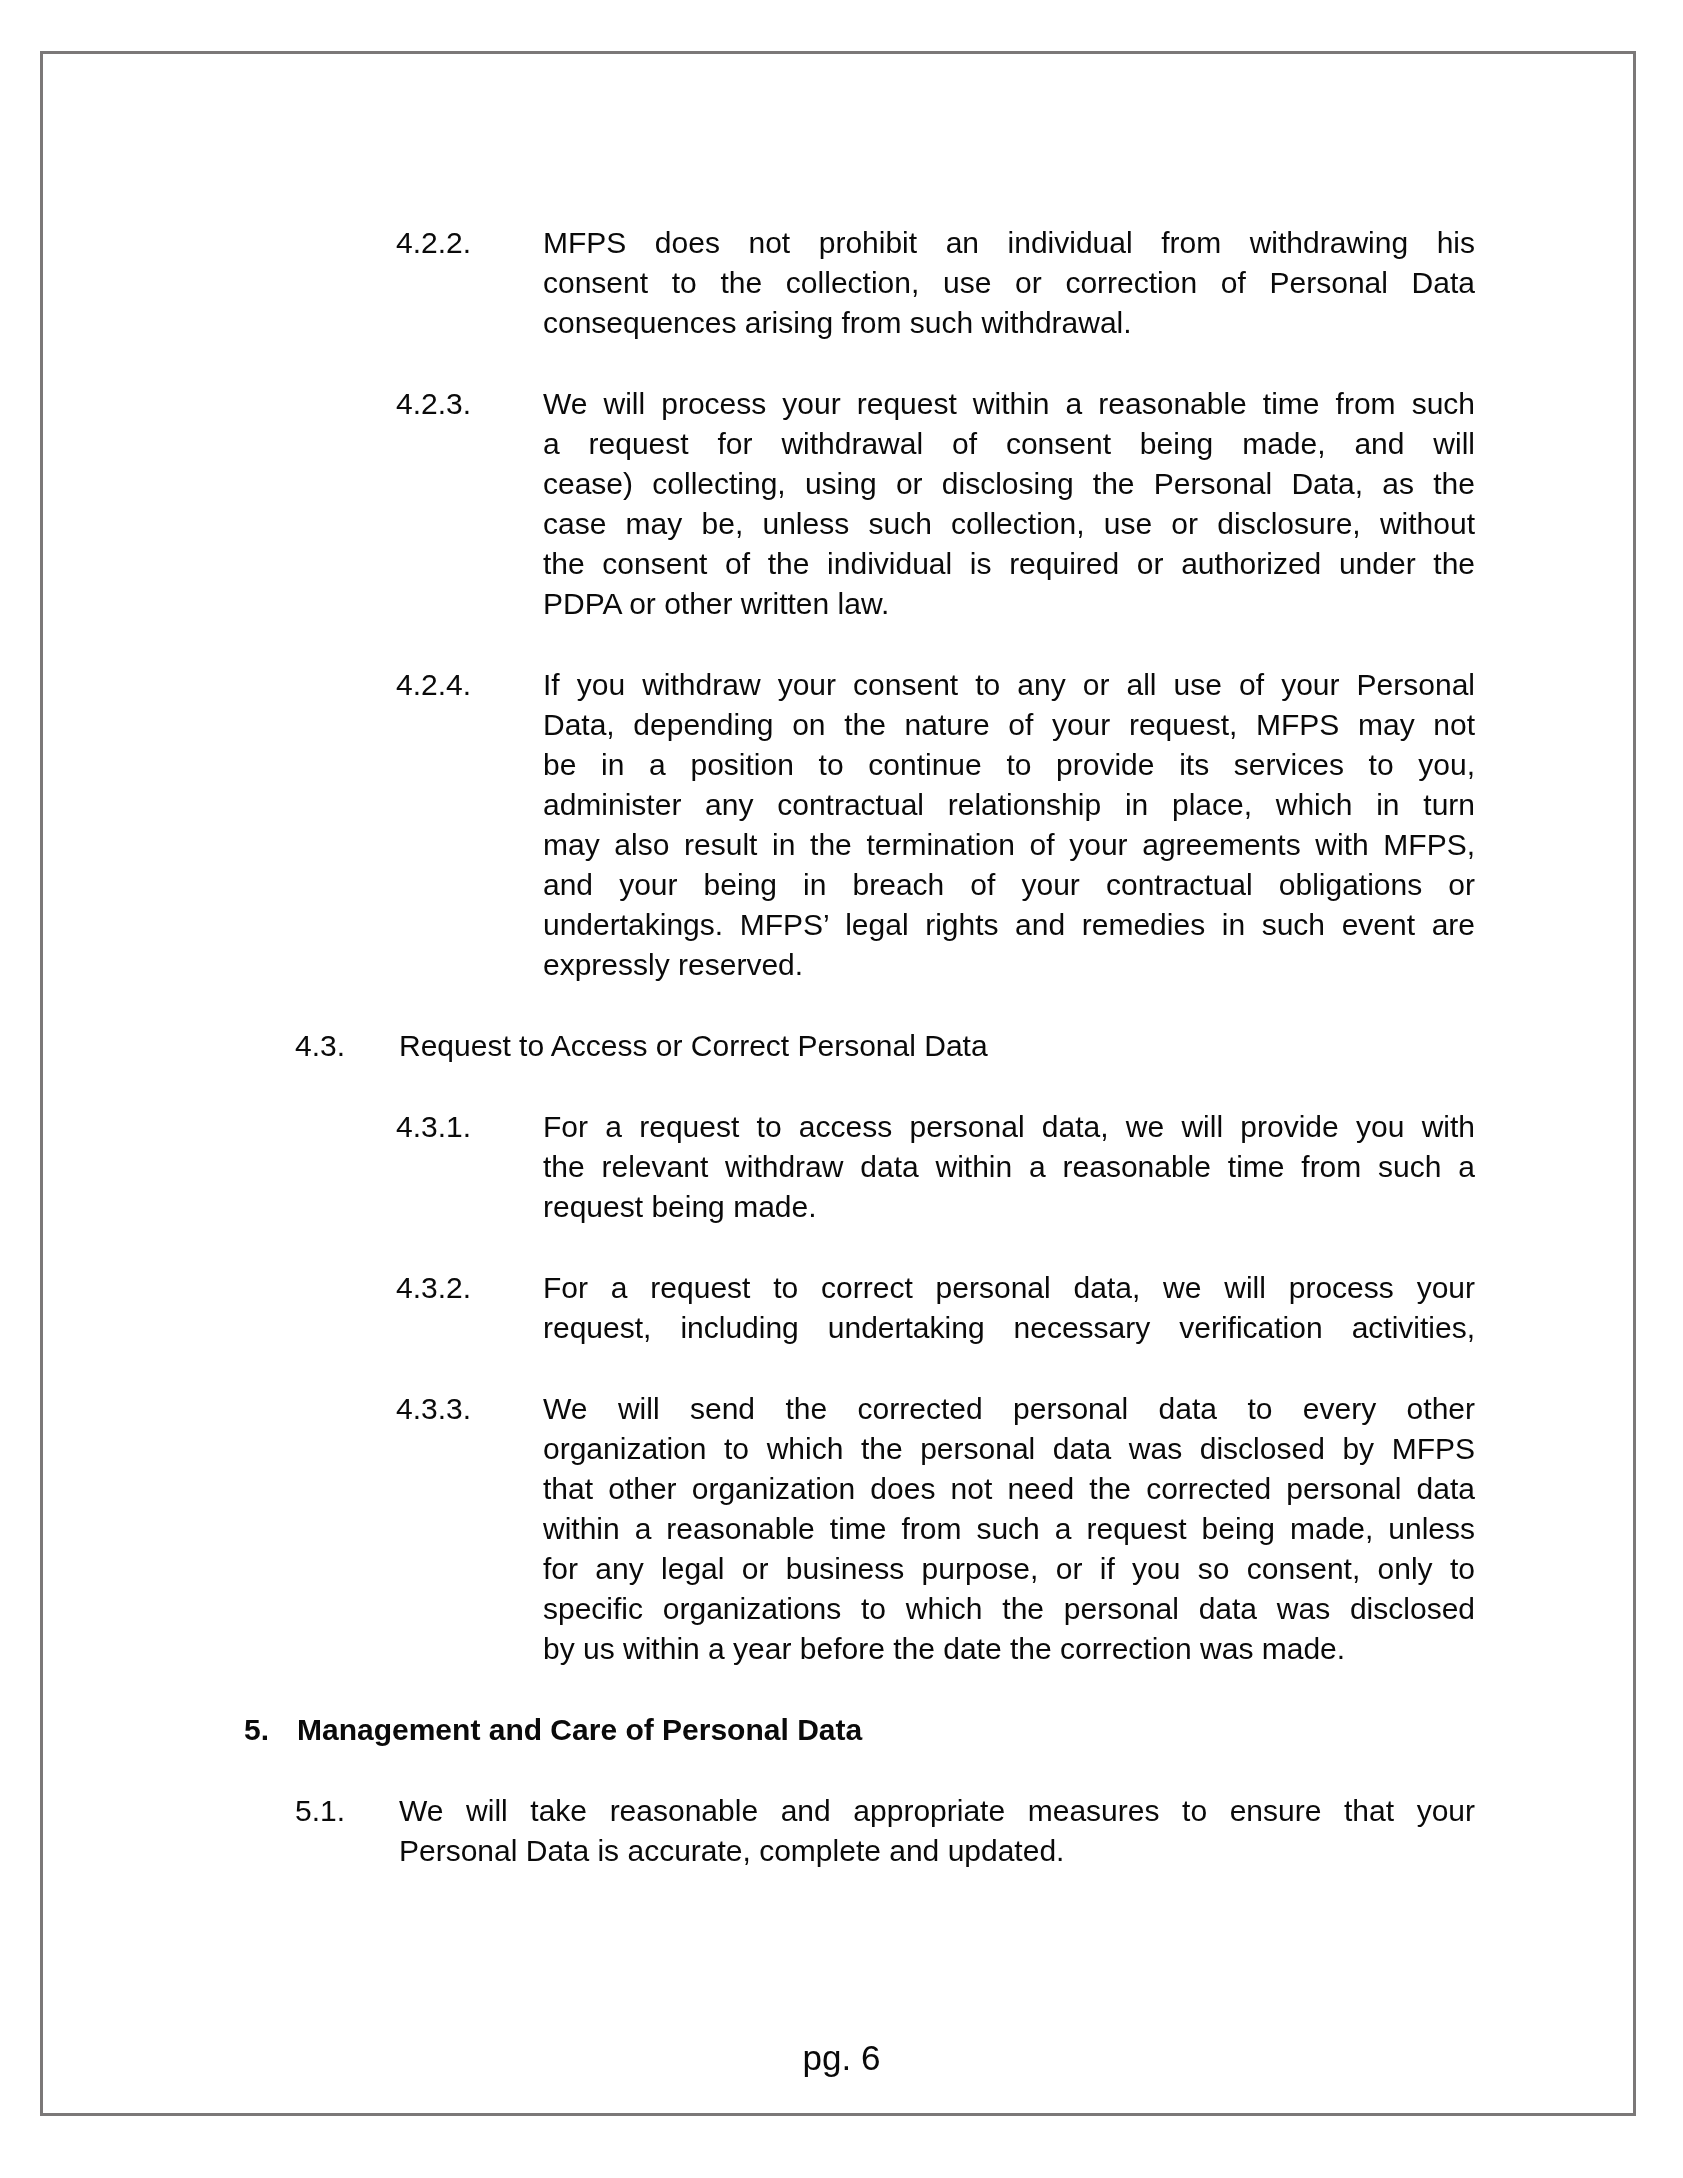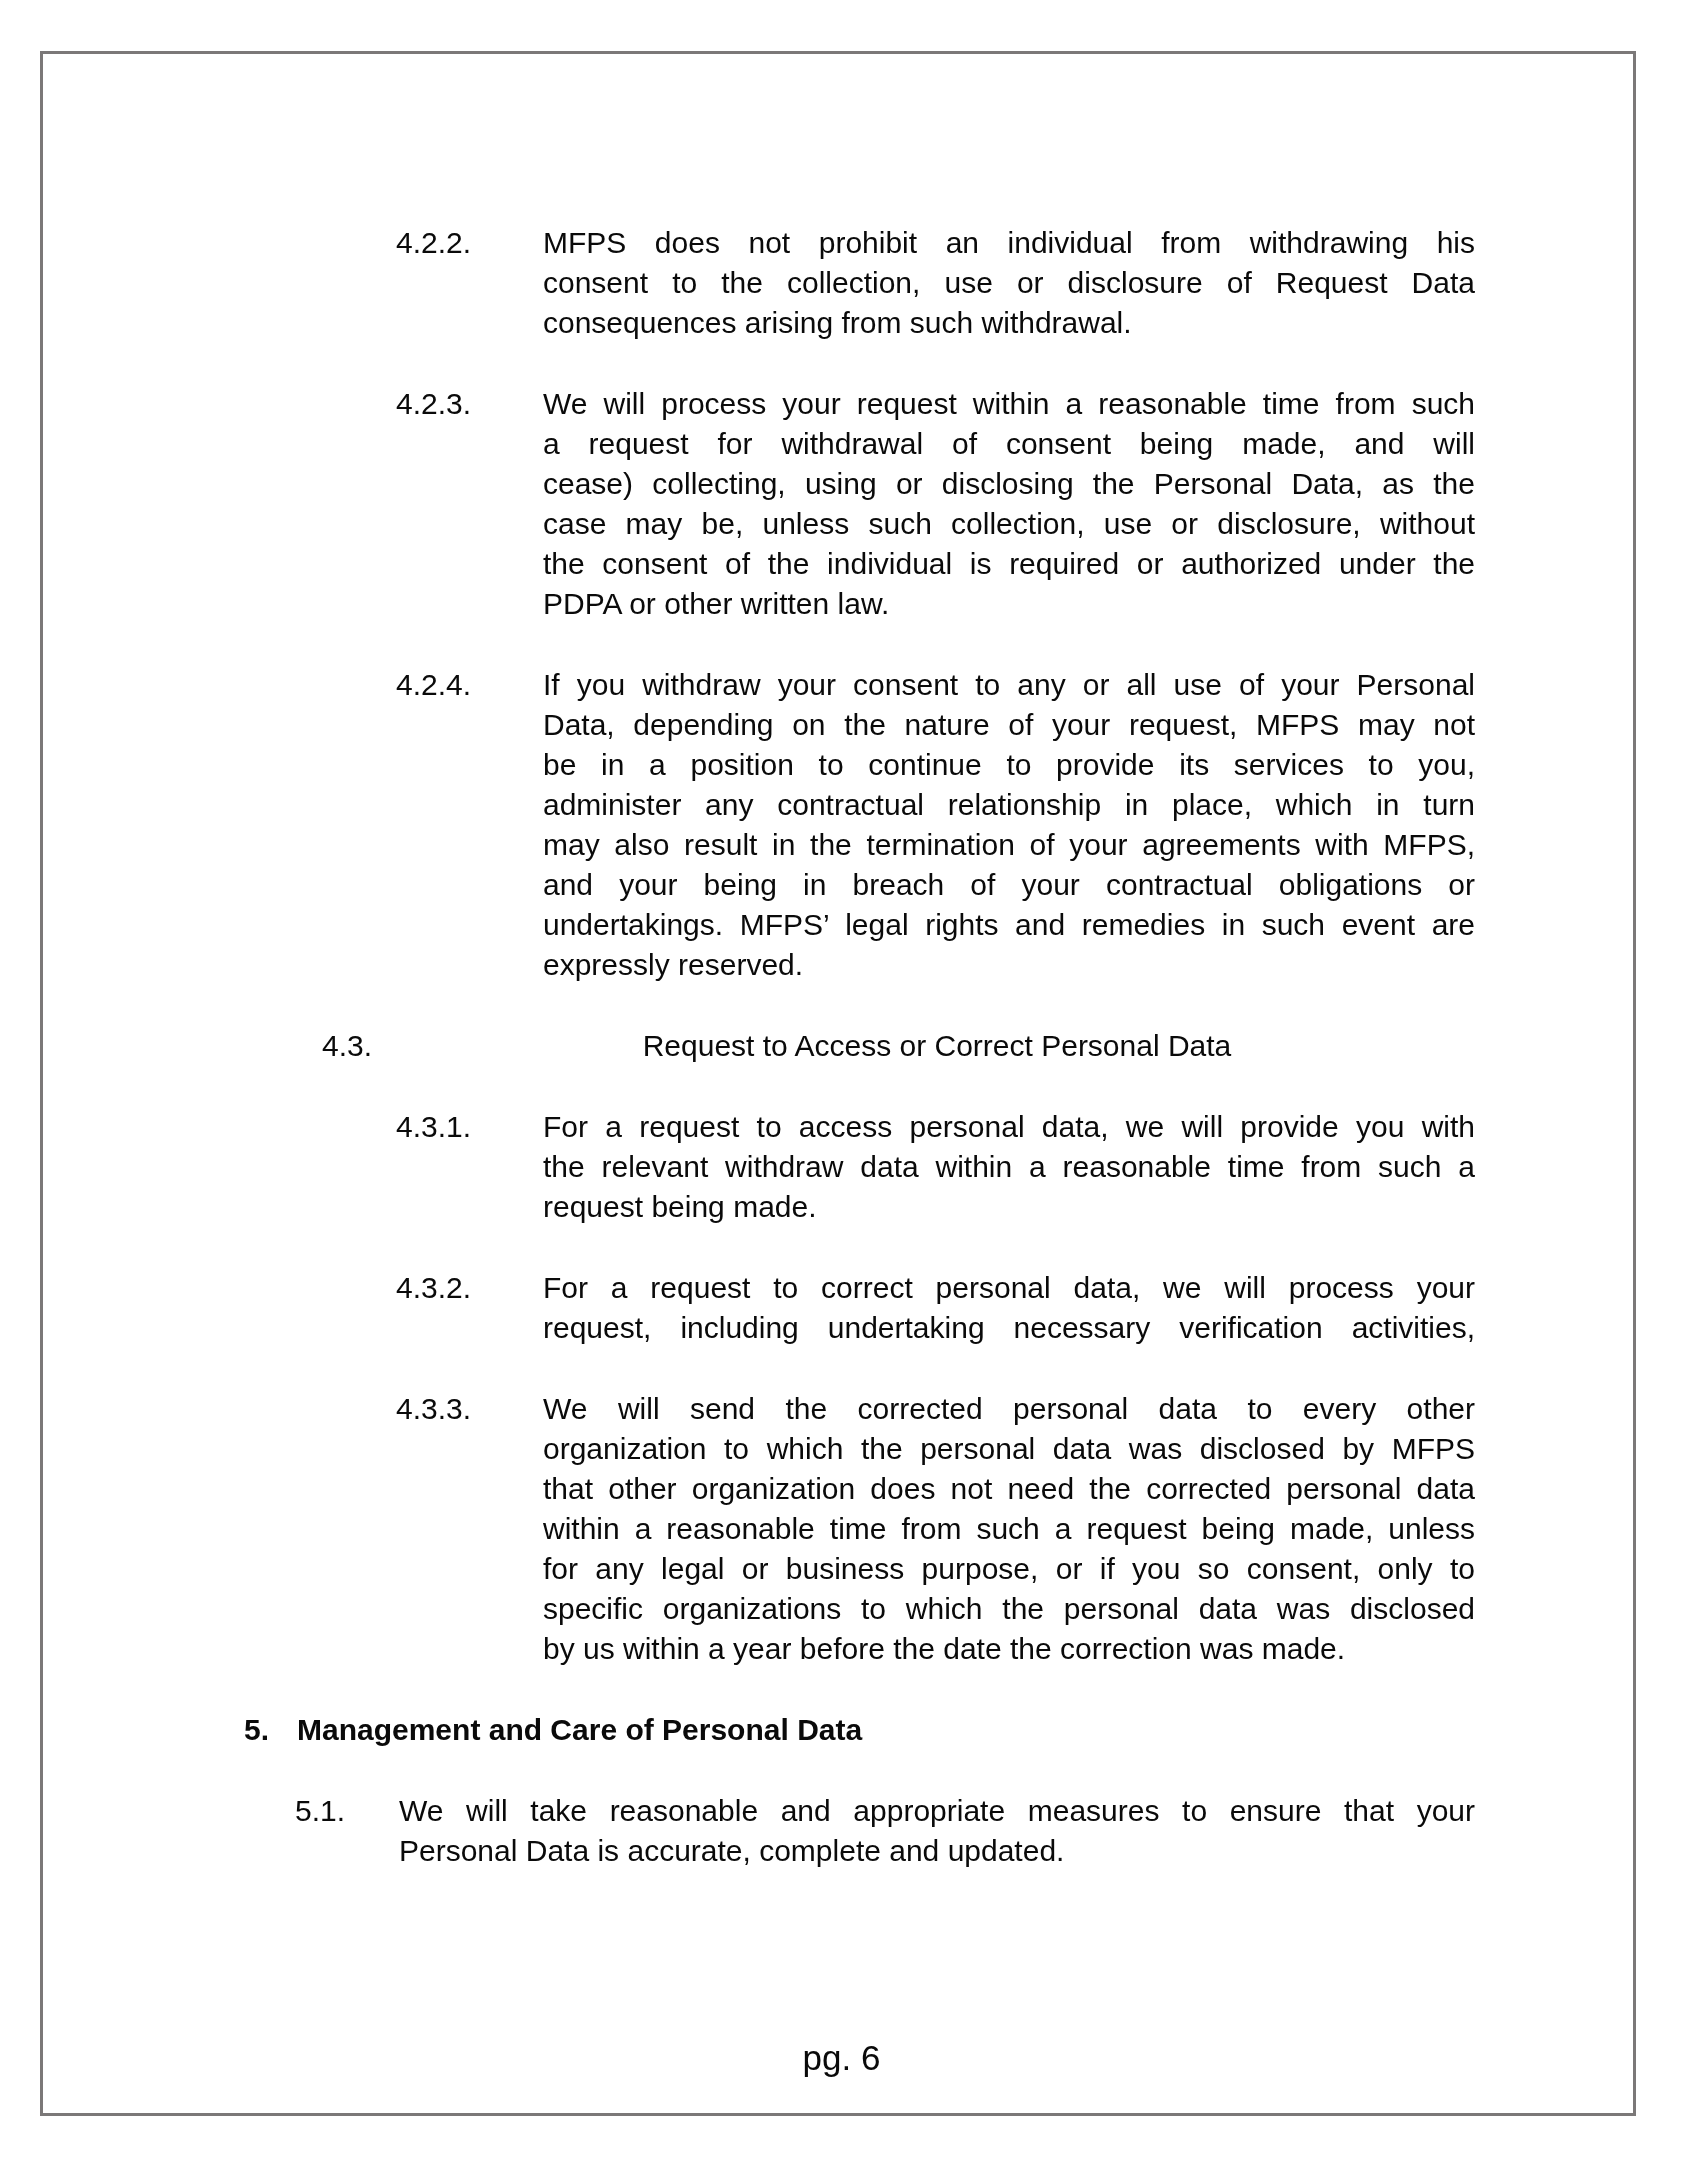--- a/index.html
+++ b/index.html
@@ -27,21 +27,21 @@
     width: 1683px;
     padding-top: 223px;
     font-size: 30px;
     line-height: 40px;
   }
   .row { display: flex; margin-bottom: 41px; }
   .row-item3   { margin-left: 396px; margin-right: 208px; }
   .row-item3 .num { width: 147px; flex: 0 0 147px; }
   .row-item2   { margin-left: 295px; margin-right: 208px; margin-top: 8px; }
   .row-item2 .num { width: 104px; flex: 0 0 104px; }
-  .row-h2      { margin-left: 295px; margin-right: 208px; text-align: center; }
+  .row-h2      { margin-left: 295px; margin-right: 208px; }
   .row-h2 .num { width: 104px; flex: 0 0 104px; }
   .row-h1      { margin-left: 244px; margin-right: 208px; font-weight: bold; }
   .row-h1 .num { width: 53px; flex: 0 0 53px; }
   .txt { flex: 1 1 auto; min-width: 0; }
   .jline { text-align: justify; text-align-last: justify; }
   .jline.last { text-align-last: left; }
   .footer {
     position: absolute;
     left: 0; top: 2041px;
     width: 1683px;
@@ -54,21 +54,21 @@
 </head>
 <body>
 
 <div class="page">
   <div class="frame"></div>
   <div class="content" id="doc-content">
       <div class="row row-item3">
         <div class="num">4.2.2.</div>
         <div class="txt">
           <div class="jline">MFPS does not prohibit an individual from withdrawing his</div>
-          <div class="jline">consent to the collection, use or disclosure of Request Data</div>
+          <div class="jline">consent to the collection, use or correction of Personal Data</div>
           <div class="jline last">consequences arising from such withdrawal.</div>
         </div>
       </div>
       <div class="row row-item3">
         <div class="num">4.2.3.</div>
         <div class="txt">
           <div class="jline">We will process your request within a reasonable time from such</div>
           <div class="jline">a request for withdrawal of consent being made, and will</div>
           <div class="jline">cease) collecting, using or disclosing the Personal Data, as the</div>
           <div class="jline">case may be, unless such collection, use or disclosure, without</div>

